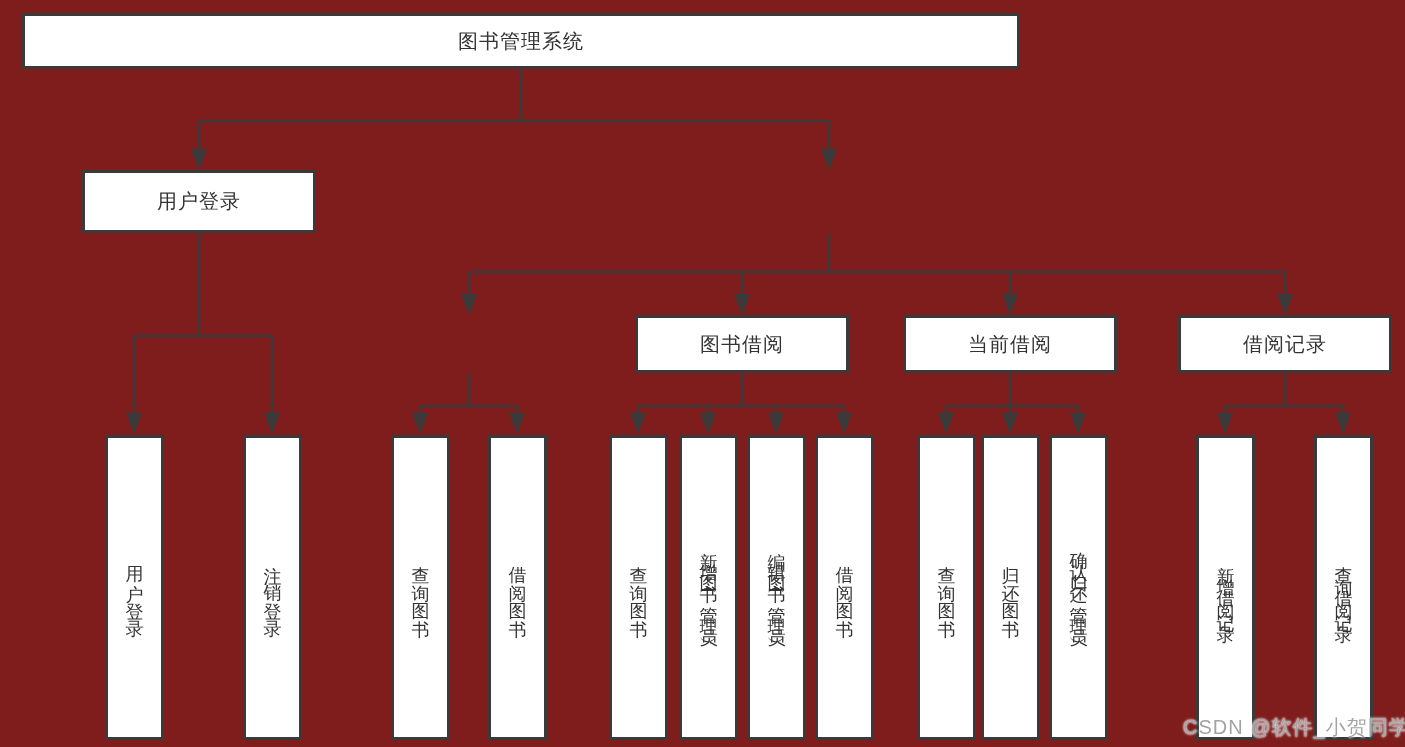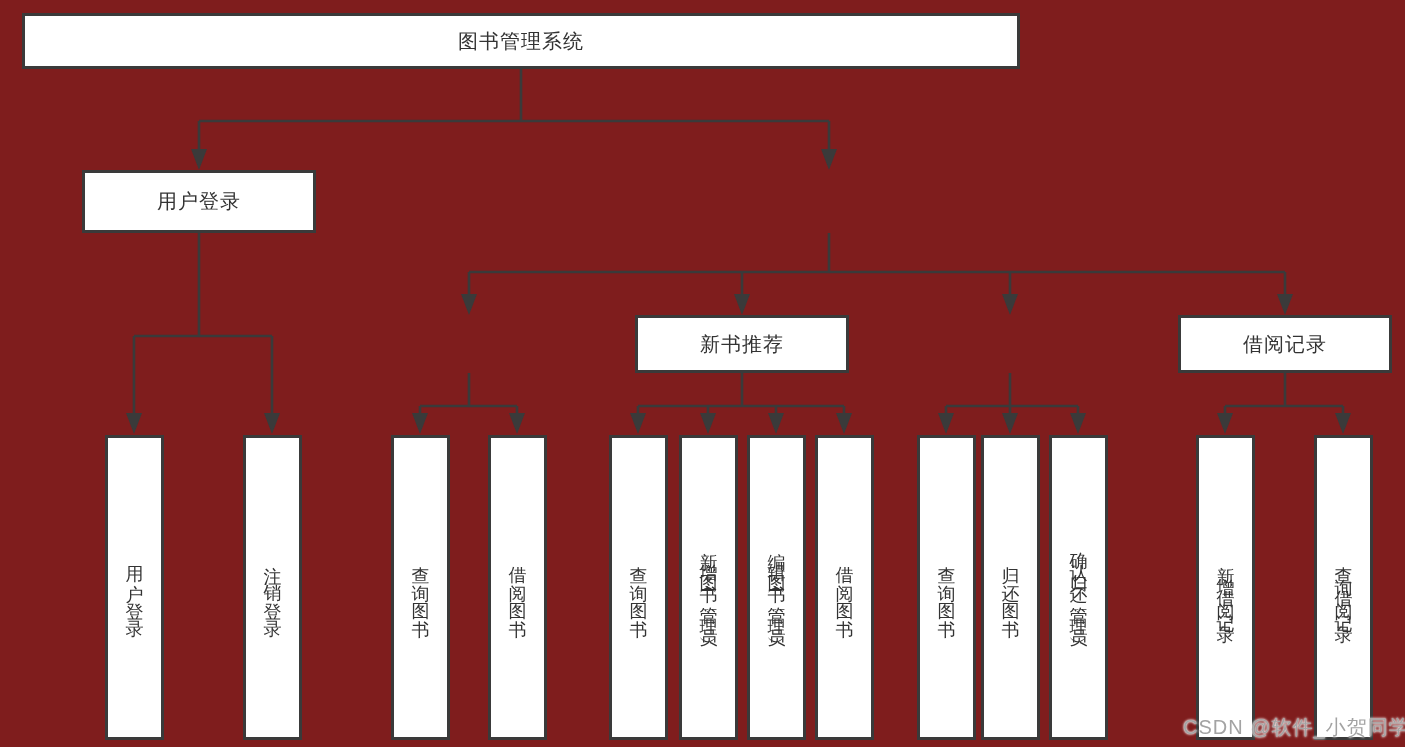--- a/index.html
+++ b/index.html
@@ -93,21 +93,22 @@
       <polygon points="1070,413 1086,413 1078,434"></polygon>
       <polygon points="1217,413 1233,413 1225,434"></polygon>
       <polygon points="1335,413 1351,413 1343,434"></polygon>
     </g>
   </svg>
 
   <div class="box" style="left:22px; top:13px; width:998px; height:56px;">图书管理系统</div>
 
   <div class="box" style="left:82px; top:170px; width:234px; height:63px;">用户登录</div>
 
-  <div class="box" style="left:635px; top:315px; width:214px; height:58px;">新书推荐</div>
+  <div class="box" style="left:635px; top:315px; width:214px; height:58px;">图书借阅</div>
+  <div class="box" style="left:903px; top:315px; width:214px; height:58px;">当前借阅</div>
   <div class="box" style="left:1178px; top:315px; width:214px; height:58px;">借阅记录</div>
 
   <div class="box leaf" style="left:105px;">
     <span class="vtext ls4">用户登录</span>
   </div>
   <div class="box leaf" style="left:243px;">
     <span class="vtext ls4">注销登录</span>
   </div>
 
   <div class="box leaf" style="left:391px;">

